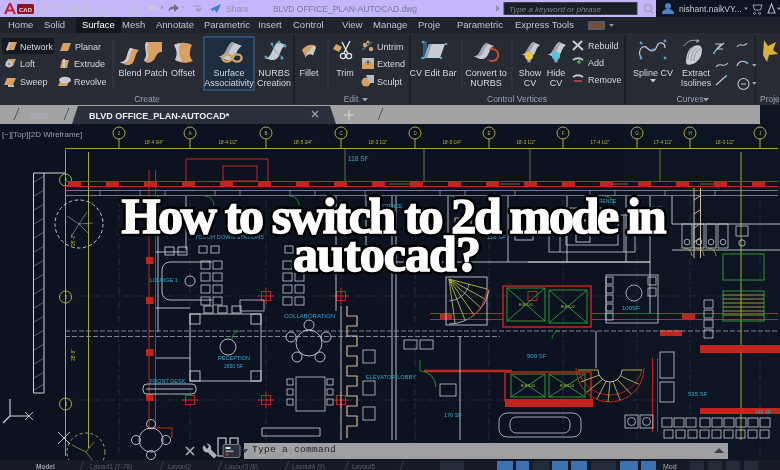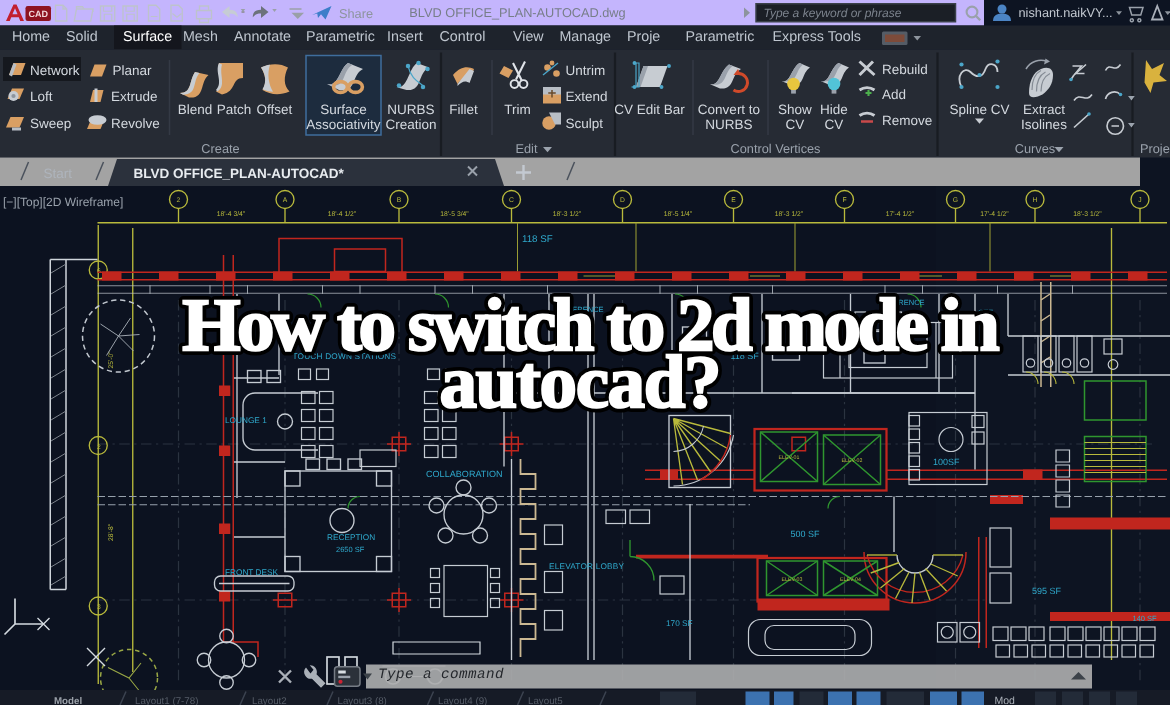--- a/index.html
+++ b/index.html
@@ -769,21 +769,21 @@
 <div id="cmdbar"></div>
 <svg class="abs" style="left:180px;top:441px" width="70" height="20">
   <path d="M6 6 l8 8 M14 6 l-8 8" stroke="#aab0b8" stroke-width="1.6"></path>
   <path d="M24 4 a4.5 4.5 0 0 0 4 7.5 l6 6 l3-3 l-6-6 a4.5 4.5 0 0 0 -4.5-6 l2.5 3 l-2 2.5 z" fill="#aab0b8"></path>
   <rect x="43" y="3.5" width="17" height="13" rx="2" fill="#2b313a" stroke="#767c85" stroke-width="1"></rect>
   <rect x="45.5" y="6" width="5" height="2" fill="#d8dde2"></rect>
     <rect x="45.5" y="9.5" width="8" height="1.6" fill="#9aa1ab"></rect>
   <circle cx="47" cy="13.5" r="1.4" fill="#c23"></circle>
   <path d="M62 8 h6 l-3 4 z" fill="#3c4249"></path>
 </svg>
-<div class="abs" style="left:252px;top:444px;font-family:'Liberation Mono',monospace;font-style:italic;font-size:9.5px;letter-spacing:0.3px;color:#23262b;">Type a command</div>
+<div class="abs" style="left:252px;top:444px;font-family:'Liberation Mono',monospace;font-size:9.5px;letter-spacing:0.3px;color:#23262b;">Type a command</div>
 <svg class="abs" style="left:710px;top:444px" width="20" height="14">
     <path d="M4 9 l5-5 l5 5 z" fill="#3c4249"></path>
   </svg>
 <div id="statusbar">
 <svg class="abs" style="left:0;top:0" width="780" height="10">
   <g font-family="Liberation Sans" font-size="6.5" fill="#565d68">
     <text x="36" y="9" font-weight="bold" fill="#9aa0a8">Model</text>
     <text x="90" y="9">Layout1 (7-78)</text>
         <text x="168" y="9">Layout2</text>
     <text x="225" y="9">Layout3 (8)</text>

